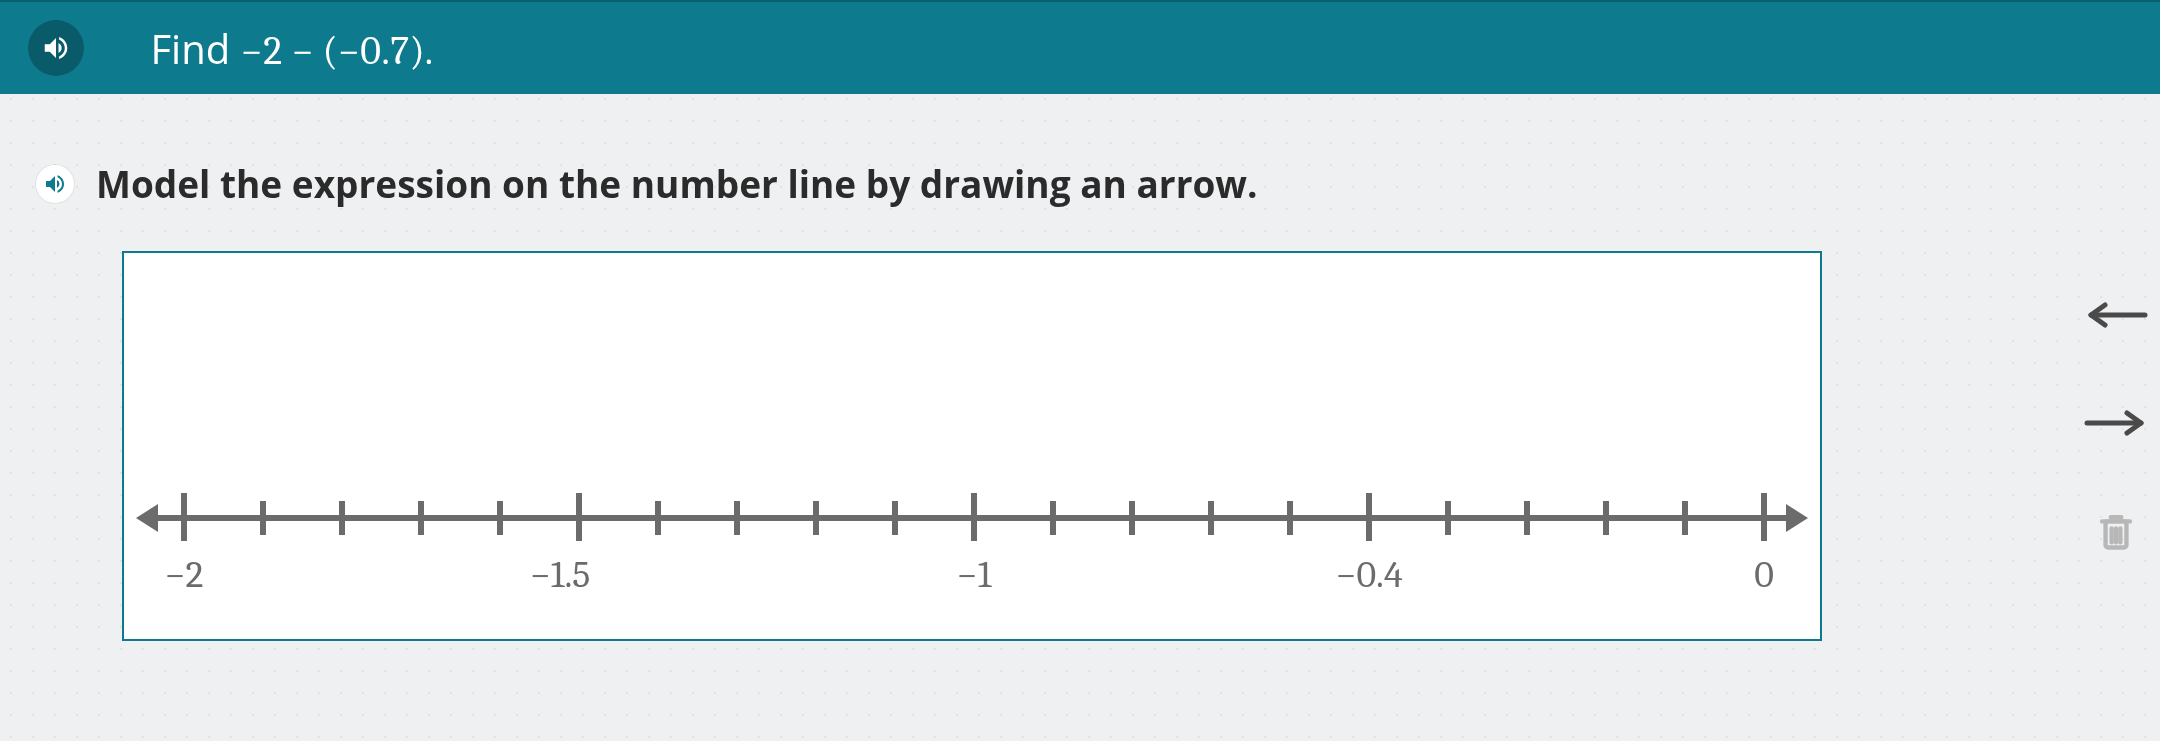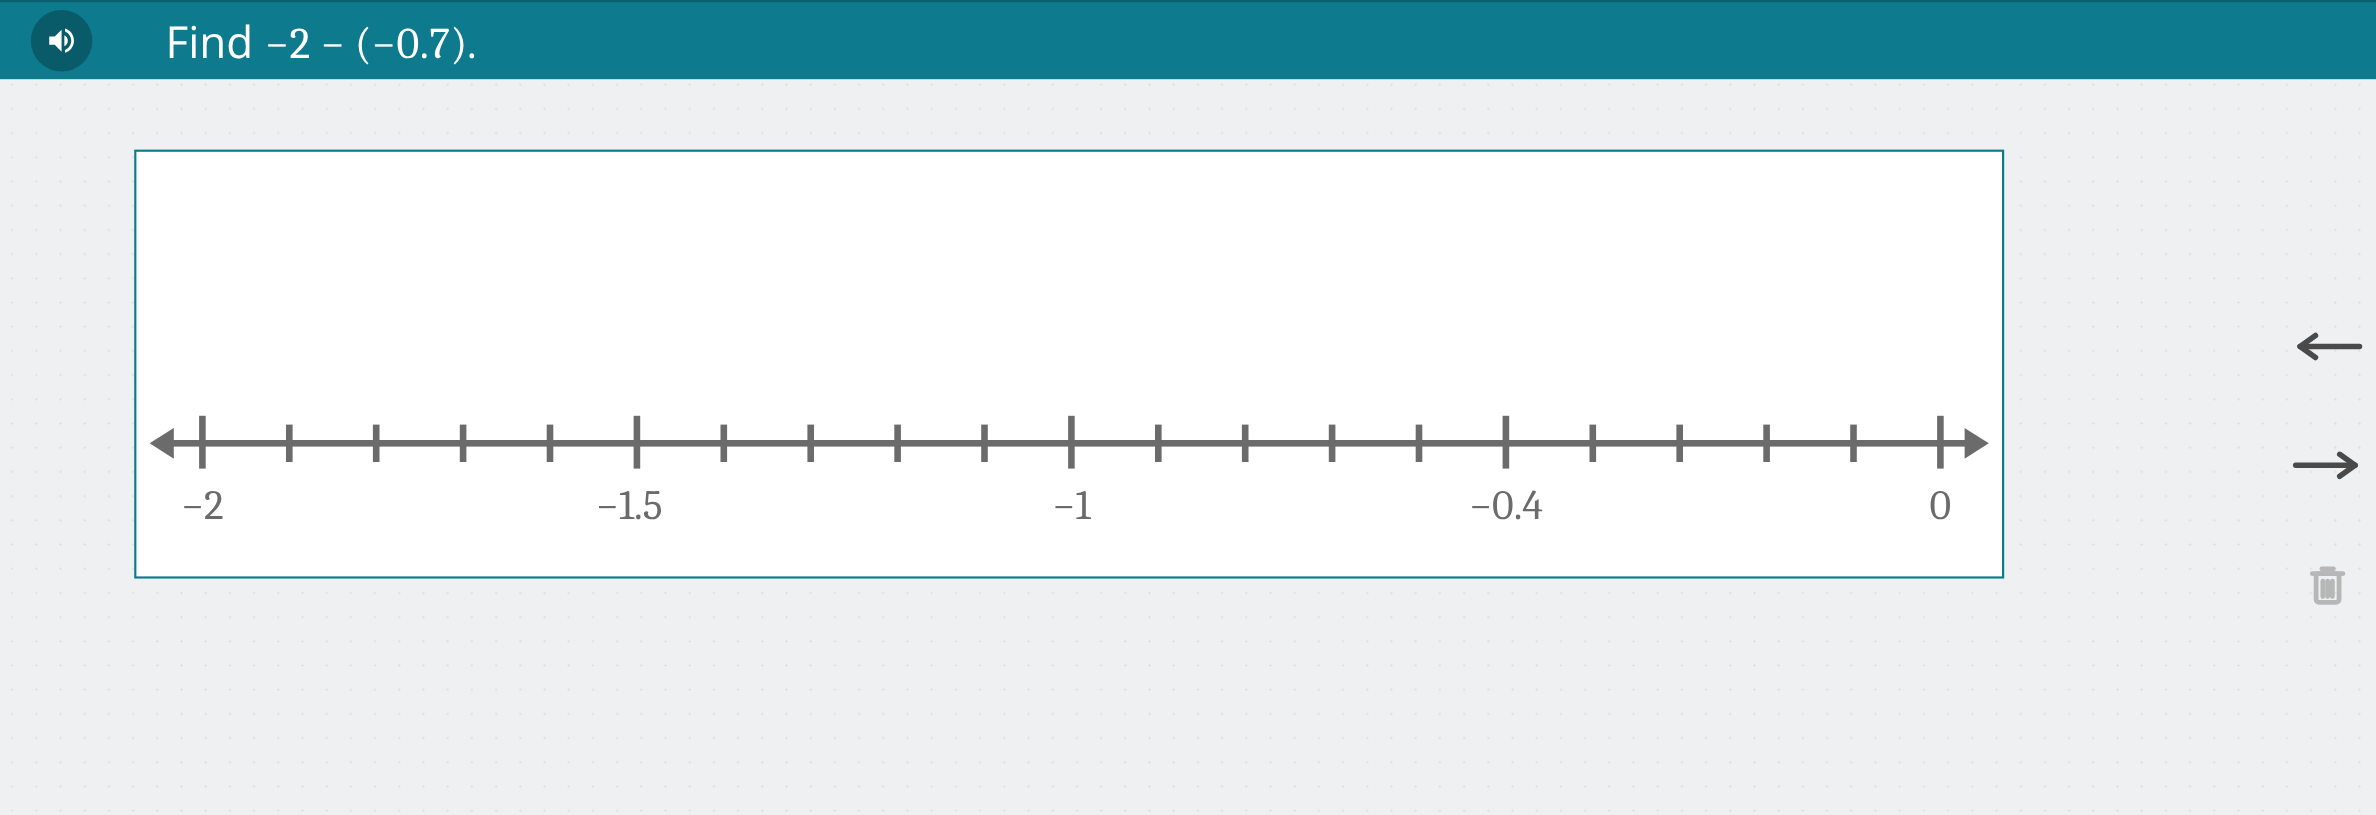--- a/index.html
+++ b/index.html
@@ -12,21 +12,21 @@
     background-image: radial-gradient(rgba(0,0,0,0.06) 1px, transparent 1px);
     background-size: 22px 22px;
     background-position: 0 0;
     z-index: 0;
   }
 
   
   .header {
     position: relative;
     z-index: 2;
-    height: 72px;
+    height: 94px;
     background: #0e7a8e;
     border-top: 2px solid #0a5f6e;
     display: flex;
     align-items: center;
     padding-left: 28px;
     color: #ffffff;
   }
   .audio-btn {
     width: 56px; height: 56px;
     border-radius: 50%;
@@ -163,20 +163,28 @@
     <svg viewBox="0 0 24 24">
         <path d="M3 9v6h4l5 5V4L7 9H3zm13.5 3a4.5 4.5 0 0 0-2.5-4v8a4.5 4.5 0 0 0 2.5-4zm2.5 0c0 3-1.8 5.6-4.5 6.7v2.1c3.9-1.2 6.5-4.7 6.5-8.8s-2.6-7.6-6.5-8.8v2.1C17.2 6.4 19 9 19 12z"></path>
       </svg>
   </div>
   <div class="math">
     <span class="txt">Find </span><span class="mm num">−2</span><span class="mm"> − </span><span class="mm">(</span><span class="mm num">−0.7</span><span class="mm">).</span>
   </div>
 </div>
 
 <div class="content">
+  <div class="instruction-row">
+    <div class="audio-small">
+      <svg viewBox="0 0 24 24">
+          <path d="M3 9v6h4l5 5V4L7 9H3zm13.5 3a4.5 4.5 0 0 0-2.5-4v8a4.5 4.5 0 0 0 2.5-4zm2.5 0c0 3-1.8 5.6-4.5 6.7v2.1c3.9-1.2 6.5-4.7 6.5-8.8s-2.6-7.6-6.5-8.8v2.1C17.2 6.4 19 9 19 12z"></path>
+        </svg>
+    </div>
+    <div class="instruction-text">Model the expression on the number line by drawing an arrow.</div>
+  </div>
 
   <div class="nl-wrap">
     <div class="number-line-canvas" id="nl">
       <div class="axis"></div>
 
     <div class="tick major" style="left: 57px;"></div>
         <div class="tick minor" style="left: 136px;"></div>
         <div class="tick minor" style="left: 215px;"></div>
         <div class="tick minor" style="left: 294px;"></div>
         <div class="tick minor" style="left: 373px;"></div>
@@ -190,21 +198,21 @@
         <div class="tick minor" style="left: 1005px;"></div>
         <div class="tick minor" style="left: 1084px;"></div>
         <div class="tick minor" style="left: 1163px;"></div>
         <div class="tick major" style="left: 1242px;"></div>
         <div class="tick minor" style="left: 1321px;"></div>
         <div class="tick minor" style="left: 1400px;"></div>
         <div class="tick minor" style="left: 1479px;"></div>
         <div class="tick minor" style="left: 1558px;"></div>
         <div class="tick major" style="left: 1637px;"></div>
         <div class="tick-label" style="left: 60px;">−2</div>
-        <div class="tick-label" style="left: 448px;">−1.5</div>
+        <div class="tick-label" style="left: 436px;">−1.5</div>
         <div class="tick-label" style="left: 850px;">−1</div>
         <div class="tick-label" style="left: 1245px;">−0.4</div>
         <div class="tick-label" style="left: 1640px;">0</div>
       </div>
   </div>
 </div>
 
 <div class="toolbar">
   <div class="tool">
     <svg viewBox="0 0 62 24">

